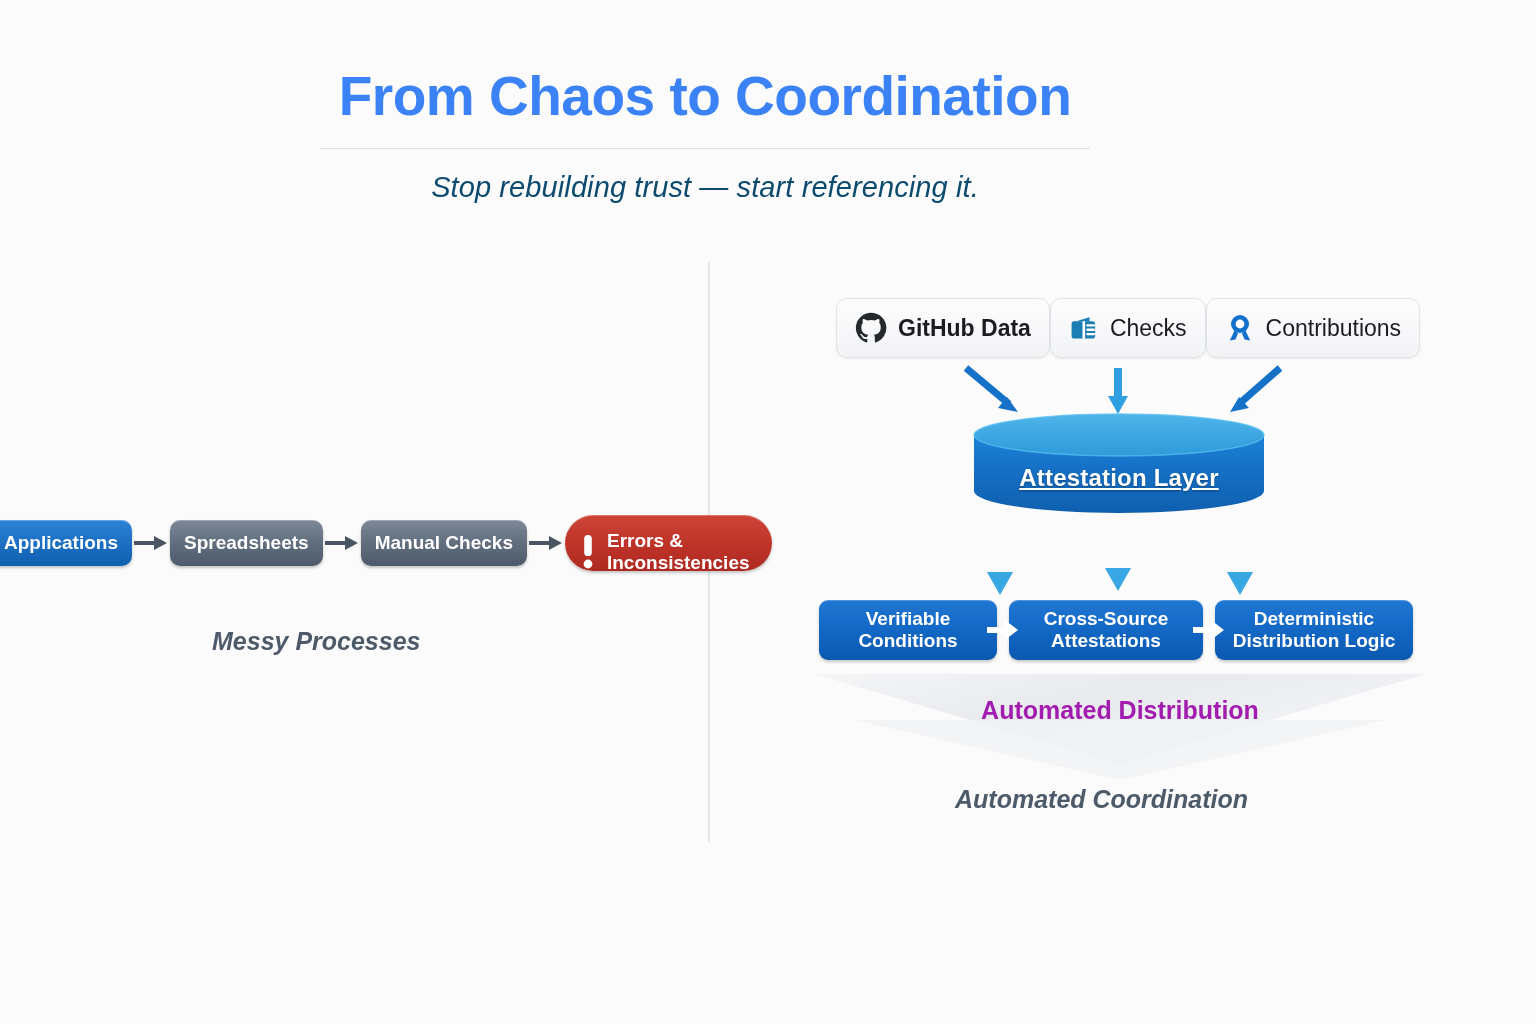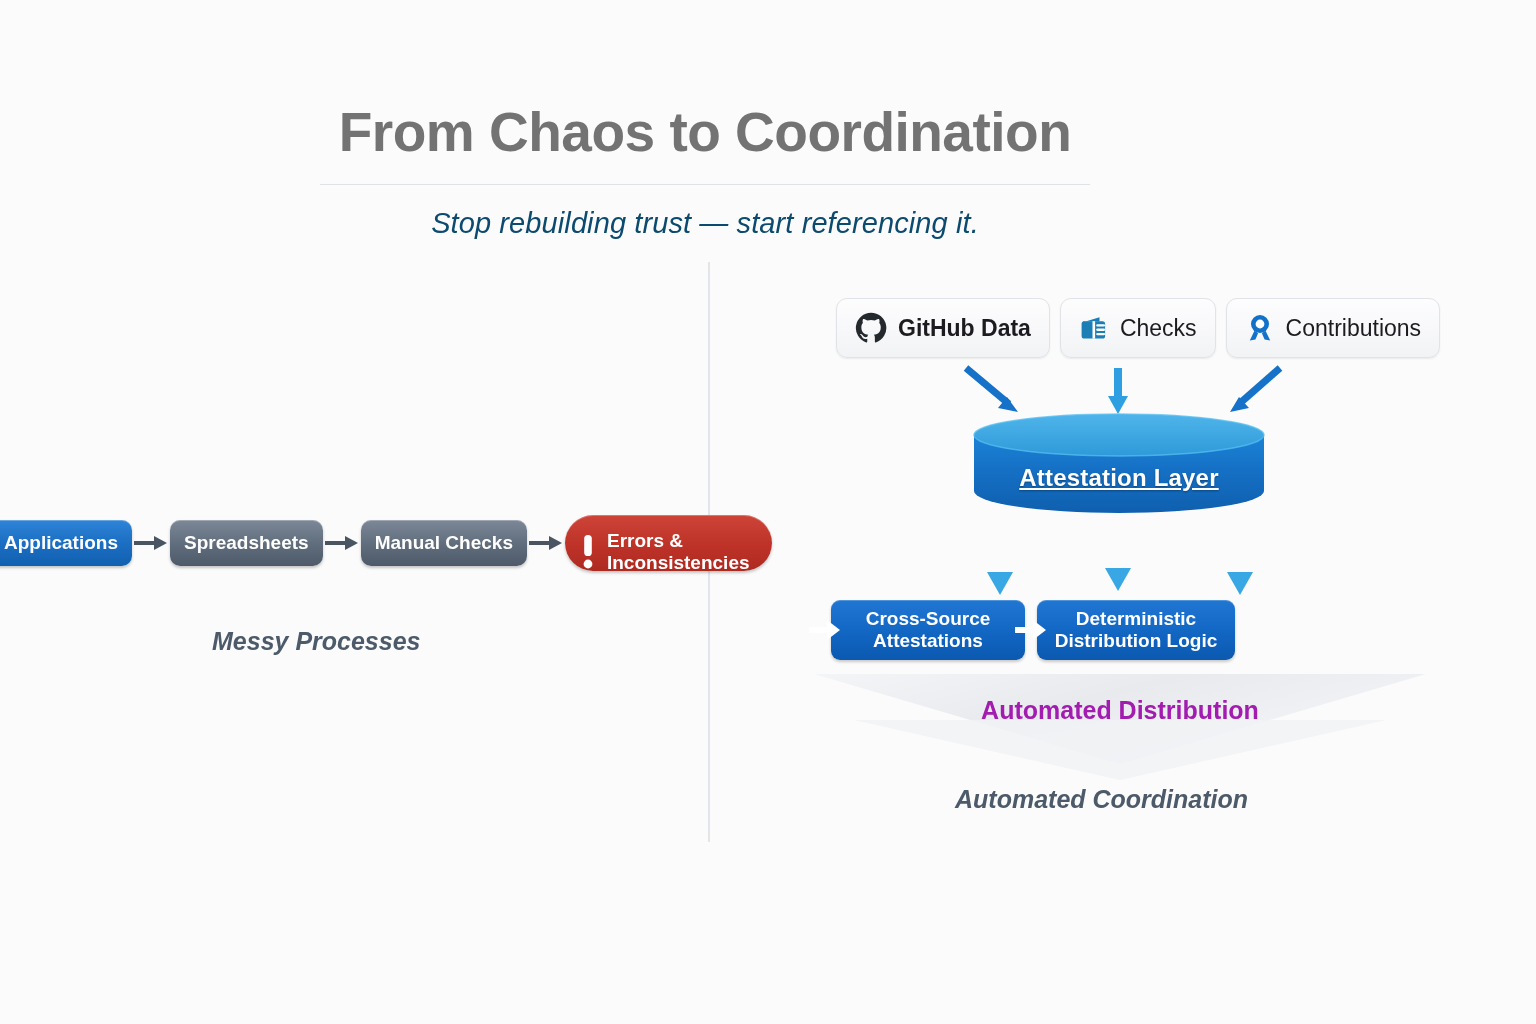--- a/index.html
+++ b/index.html
@@ -18,25 +18,25 @@
 
   
   #header {
     position: absolute;
     left: 0; top: 0;
     width: 1410px;
     text-align: center;
   }
   #page-title {
     margin: 0;
-    padding-top: 104px;
+    padding-top: 68px;
     font-size: 55px;
     font-weight: bold;
     letter-spacing: -0.5px;
-    color: #737373;
+    color: #3b82f6;
     line-height: 1.05;
   }
   #title-rule {
     width: 770px;
     height: 1px;
     background: #dfe3e8;
     margin: 22px auto 0 auto;
   }
   #page-subtitle {
     margin: 0;
@@ -136,21 +136,20 @@
     top: 280px;
     width: 660px;
     height: 560px;
   }
   #source-row {
     position: absolute;
     left: 46px;
     top: 18px;
     display: flex;
     align-items: flex-start;
-    gap: 10px;
   }
   .source-pill {
     height: 60px;
     border-radius: 11px;
     background: linear-gradient(180deg, #fdfdfe 0%, #f2f3f5 100%);
     border: 1px solid #e0e3e7;
     box-shadow: 0 1px 2px rgba(0,0,0,0.07);
     display: flex;
     align-items: center;
     padding: 0 18px;
@@ -400,20 +399,22 @@
       <line x1="328" y1="245" x2="328" y2="292" stroke="url(#outArrow)" stroke-width="9"></line>
       <path d="M328 311 L315 288 L341 288 Z" fill="#38a7e4"></path>
     </g>
     <g>
       <line x1="450" y1="245" x2="450" y2="296" stroke="url(#outArrow)" stroke-width="9"></line>
       <path d="M450 315 L437 292 L463 292 Z" fill="#38a7e4"></path>
     </g>
   </svg>
 
   <div id="out-row">
+    <div class="out-box" style="width:178px">Verifiable
+Conditions</div>
     <div class="out-gap">
       <svg width="36" height="32" viewBox="0 0 36 32">
         <path d="M2 13 H20 V6 L33 16 L20 26 V19 H2 Z" fill="#ffffff"></path>
       </svg>
     </div>
     <div class="out-box" style="width:194px">Cross-Source
 Attestations</div>
     <div class="out-gap">
       <svg width="36" height="32" viewBox="0 0 36 32">
         <path d="M2 13 H20 V6 L33 16 L20 26 V19 H2 Z" fill="#ffffff"></path>

